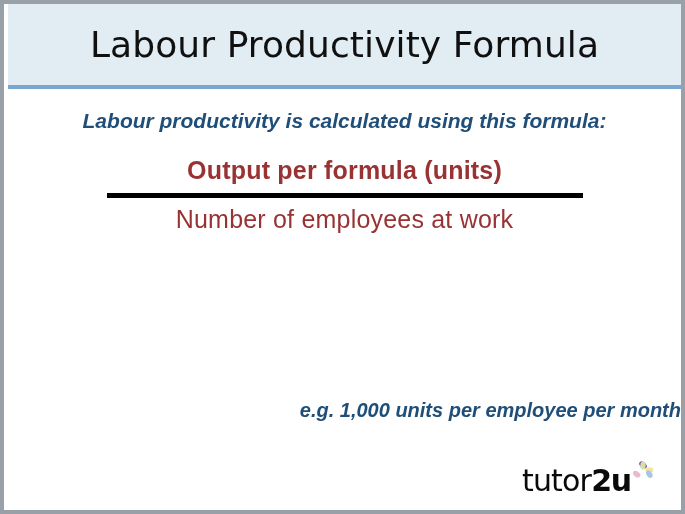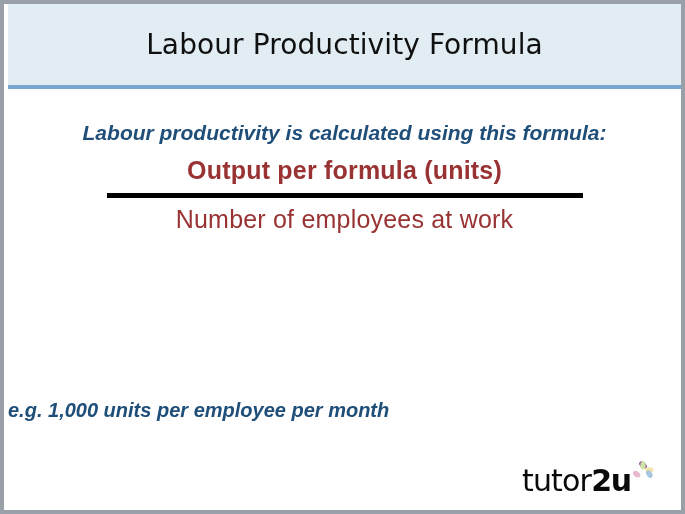--- a/index.html
+++ b/index.html
@@ -30,42 +30,42 @@
     height: 85px;
     background: #e1edf3;
     border-bottom: 4px solid #7aa6d2;
     box-sizing: border-box;
     display: flex;
     align-items: center;
     justify-content: center;
   }
   .title-text {
     font-family: "DejaVu Sans", sans-serif;
-    font-size: 28px;
+    font-size: 36px;
     font-weight: 400;
     color: #101010;
     letter-spacing: 0.1px;
     line-height: 1;
     white-space: nowrap;
   }
 
   
   .body-area {
     position: absolute;
     left: 4px;
     top: 89px;
     width: 673px;
     height: 421px;
     background: #ffffff;
   }
 
   .intro-line {
     position: absolute;
     left: 0;
-    top: 28px;
+    top: 16px;
     width: 100%;
     text-align: center;
     font-family: "Liberation Sans", sans-serif;
     font-size: 21px;
     font-style: italic;
     font-weight: bold;
     color: #1f4e79;
     line-height: 1.1;
   }
 
@@ -113,21 +113,21 @@
     font-weight: bold;
     color: #1f4e79;
     line-height: 1.42;
   }
 
   .example-line {
     position: absolute;
     left: 0;
     top: 306px;
     width: 100%;
-    text-align: left;
+    text-align: right;
     font-family: "Liberation Sans", sans-serif;
     font-size: 20px;
     font-style: italic;
     font-weight: bold;
     color: #1f4e79;
     line-height: 1.1;
   }
 
   
   .logo {

